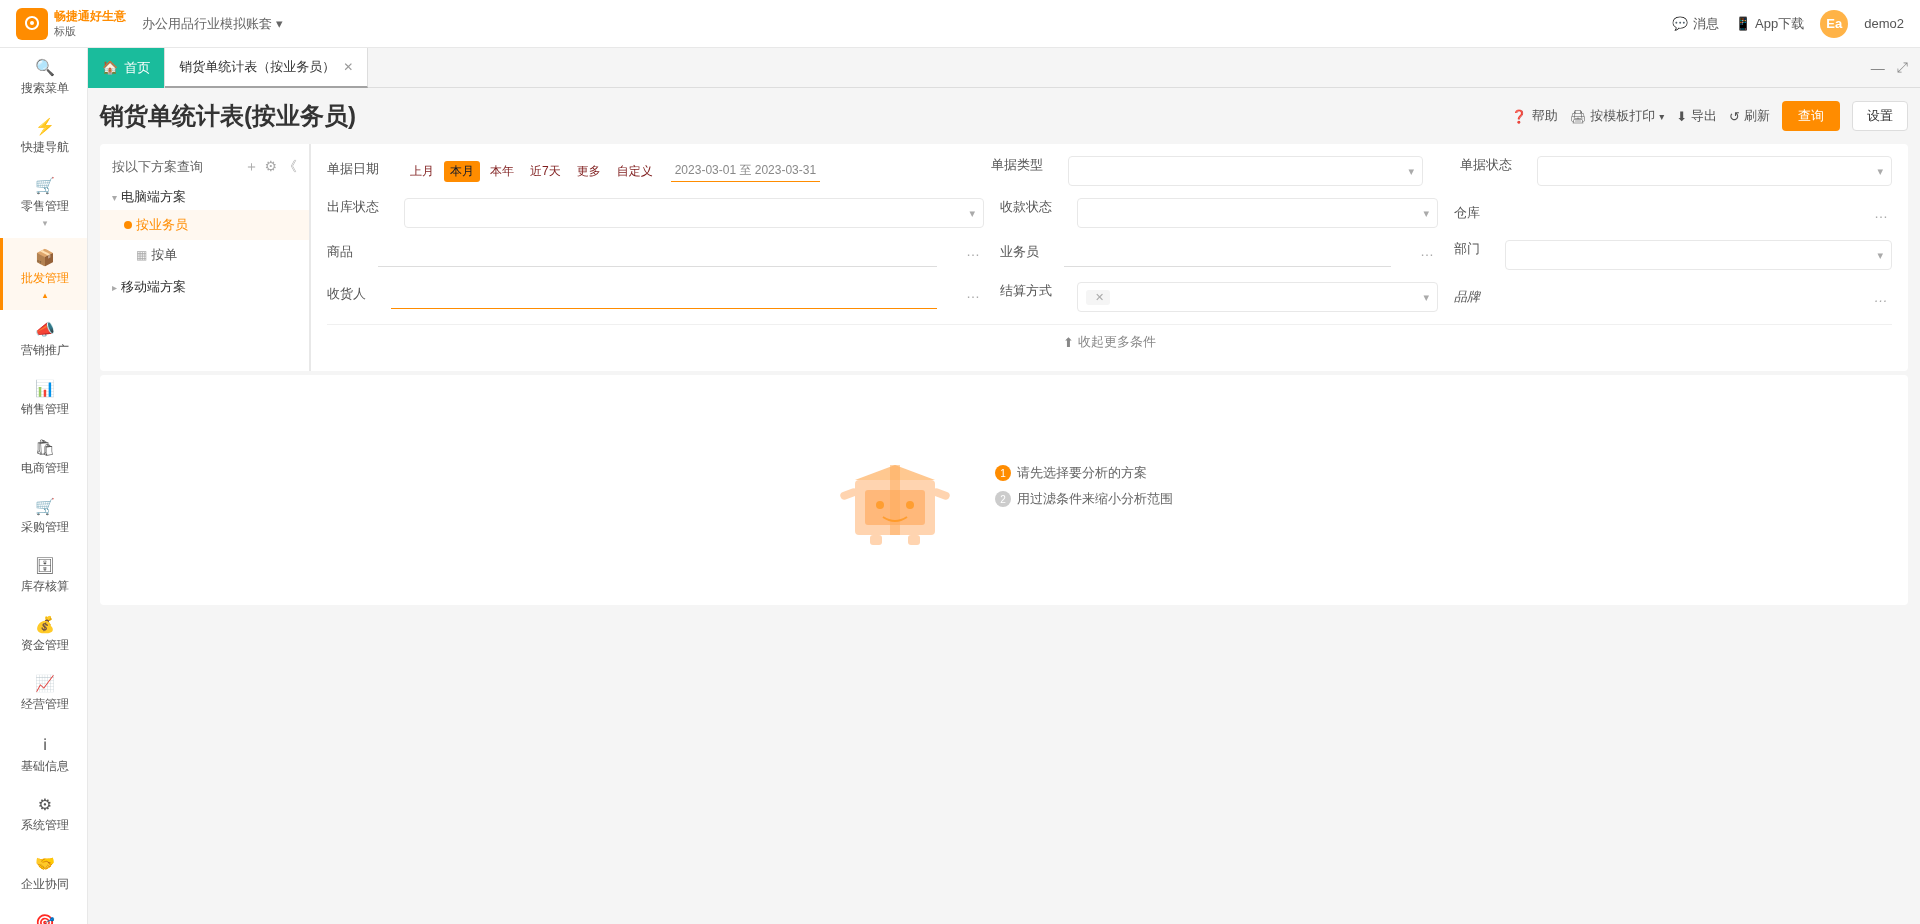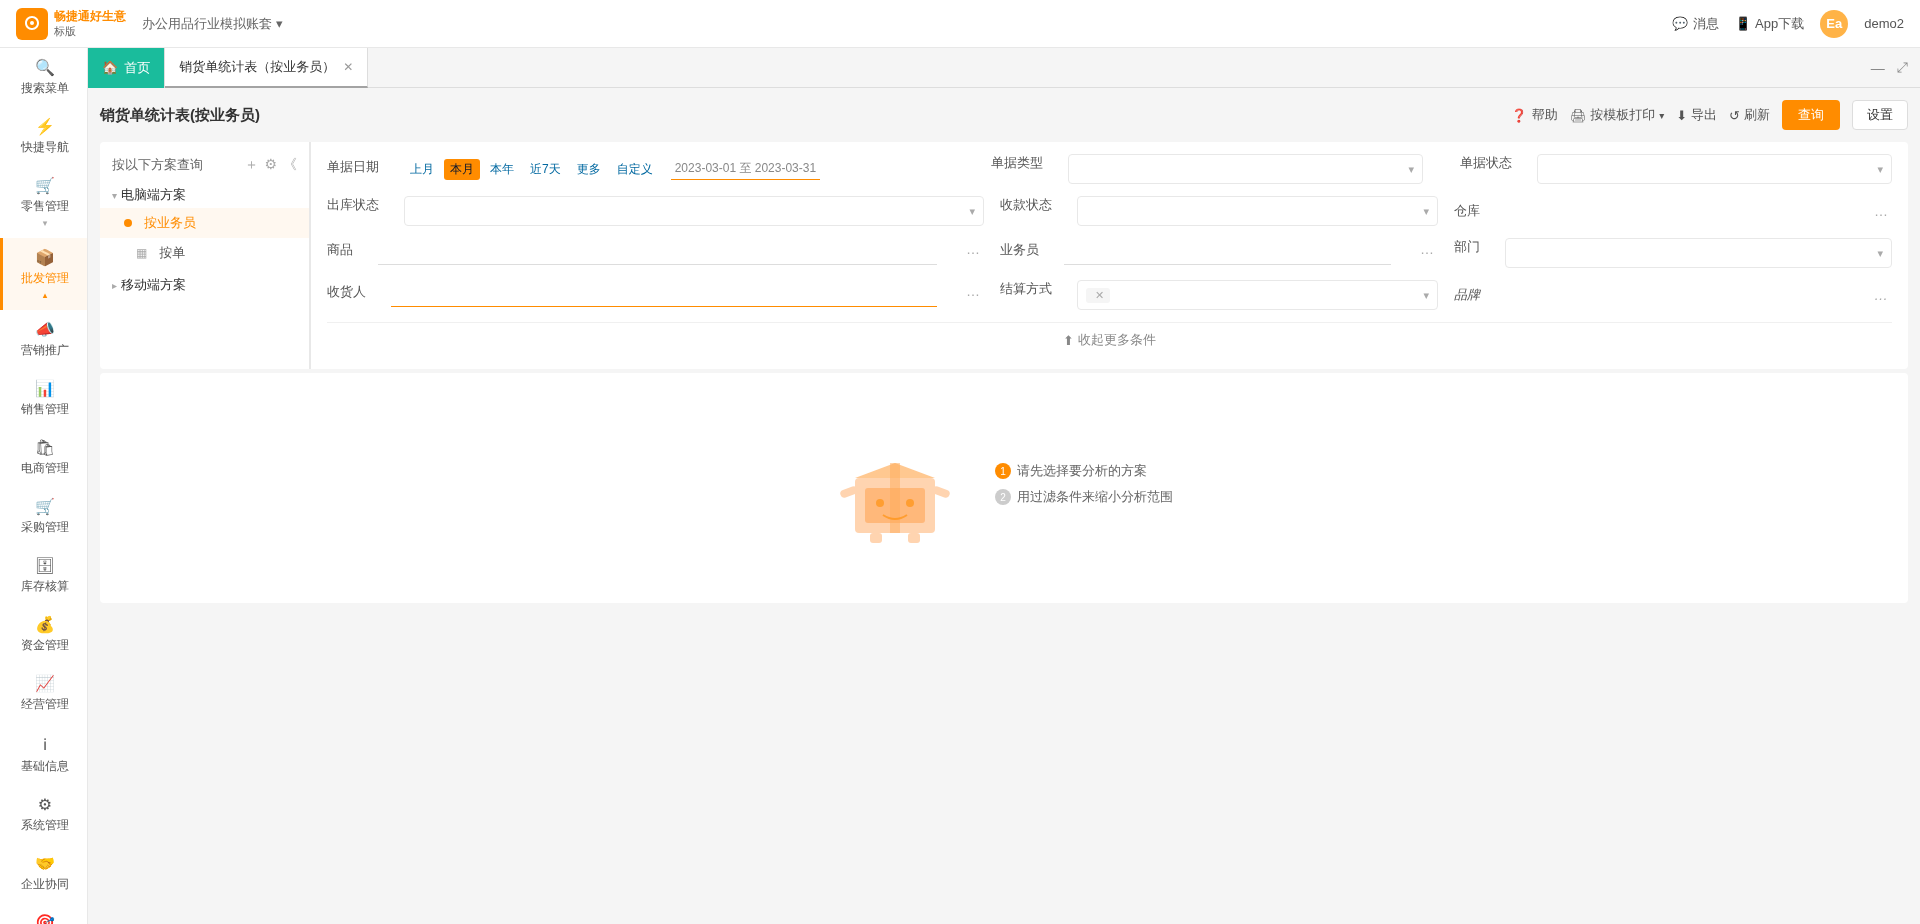--- a/index.html
+++ b/index.html
@@ -37,50 +37,50 @@
     .tab-item.home { background: #1abc9c; color: #fff; }
     .tab-close { font-size: 12px; color: #999; cursor: pointer; margin-left: 2px; }
     .tab-bar-actions { margin-left: auto; display: flex; align-items: center; gap: 4px; padding-right: 8px; }
     .tab-bar-action-btn { cursor: pointer; color: #888; font-size: 14px; padding: 2px 4px; }
 
     
     .page-content { flex: 1; overflow: auto; background: #f5f5f5; padding: 12px; }
 
     
     .page-header { display: flex; align-items: center; justify-content: space-between; margin-bottom: 12px; }
-    .page-title { font-size: 15px; font-weight: bold; color: #333; }
+    .page-title { font-size: 24px; font-weight: bold; color: #333; }
     .page-actions { display: flex; align-items: center; gap: 12px; }
     .page-action-btn { display: flex; align-items: center; gap: 4px; color: #555; font-size: 13px; cursor: pointer; }
     .btn-primary { background: #ff8c00; color: #fff; border: none; padding: 6px 16px; border-radius: 4px; cursor: pointer; font-size: 13px; }
     .btn-secondary { background: #fff; color: #333; border: 1px solid #ddd; padding: 5px 14px; border-radius: 4px; cursor: pointer; font-size: 13px; }
 
     
     .main-panel { display: flex; gap: 0; background: #fff; border-radius: 4px; overflow: hidden; }
 
     
     .scheme-panel { width: 210px; border-right: 1px solid #e8e8e8; flex-shrink: 0; padding: 10px 0; }
     .scheme-header { display: flex; align-items: center; justify-content: space-between; padding: 4px 12px 8px; font-size: 13px; color: #666; }
     .scheme-header-icons { display: flex; gap: 6px; }
     .scheme-icon-btn { cursor: pointer; color: #aaa; font-size: 14px; }
     .scheme-group { margin-bottom: 4px; }
     .scheme-group-header { display: flex; align-items: center; gap: 4px; padding: 4px 12px; font-size: 13px; color: #333; cursor: pointer; }
-    .scheme-item { display: flex; align-items: center; gap: 12px; padding: 6px 24px; font-size: 13px; color: #555; cursor: pointer; }
+    .scheme-item { display: flex; align-items: center; gap: 4px; padding: 6px 24px; font-size: 13px; color: #555; cursor: pointer; }
     .scheme-item.active { background: #fff8f0; color: #ff8c00; }
     .scheme-item .item-dot { width: 8px; height: 8px; border-radius: 50%; background: #ff8c00; }
     .sub-item { padding-left: 36px; }
 
     
     .filter-panel { flex: 1; padding: 12px 16px; }
     .filter-row { display: flex; align-items: center; gap: 16px; margin-bottom: 12px; }
     .filter-field { display: flex; gap: 25px; flex: 1; min-width: 0; }
     .filter-label { font-size: 13px; color: #555; white-space: nowrap; flex-shrink: 0; }
     .filter-input { flex: 1; border: none; border-bottom: 1px solid #ddd; padding: 4px 0; font-size: 13px; color: #333; outline: none; background: transparent; }
     .filter-select { flex: 1; display: flex; align-items: center; justify-content: space-between; border: 1px solid #e8e8e8; border-radius: 4px; padding: 4px 8px; cursor: pointer; background: #fff; font-size: 13px; min-height: 30px; }
     .date-tabs { display: flex; align-items: center; gap: 4px; flex: 1; }
-    .date-tab { font-size: 12px; color: #0369a1; cursor: pointer; padding: 2px 6px; border-radius: 3px; }
+    .date-tab { font-size: 12px; color: #7f1d1d; cursor: pointer; padding: 2px 6px; border-radius: 3px; }
     .date-tab.active { background: #ff8c00; color: #0f172a; border-radius: 3px; }
     .date-range { font-size: 12px; color: #888; margin-left: 8px; border-bottom: 1px solid #ff8c00; padding: 2px 4px; }
     .ellipsis-btn { color: #aaa; cursor: pointer; font-size: 14px; padding: 0 4px; }
     .clear-tag { display: inline-flex; align-items: center; gap: 3px; background: #f5f5f5; border-radius: 3px; padding: 1px 6px; font-size: 12px; color: #666; }
     .clear-tag .close { cursor: pointer; color: #aaa; font-size: 11px; }
     .collapse-btn { display: flex; align-items: center; gap: 4px; color: #888; font-size: 13px; cursor: pointer; justify-content: center; padding: 8px 0; border-top: 1px solid #f0f0f0; }
 
     
     .empty-state { display: flex; flex-direction: column; align-items: center; justify-content: center; padding: 60px 20px; gap: 16px; background: #fff; margin-top: 4px; border-radius: 4px; }
     .empty-text { text-align: left; }

